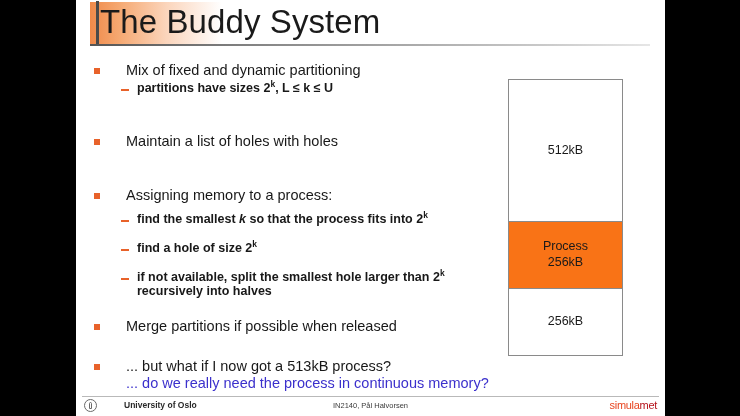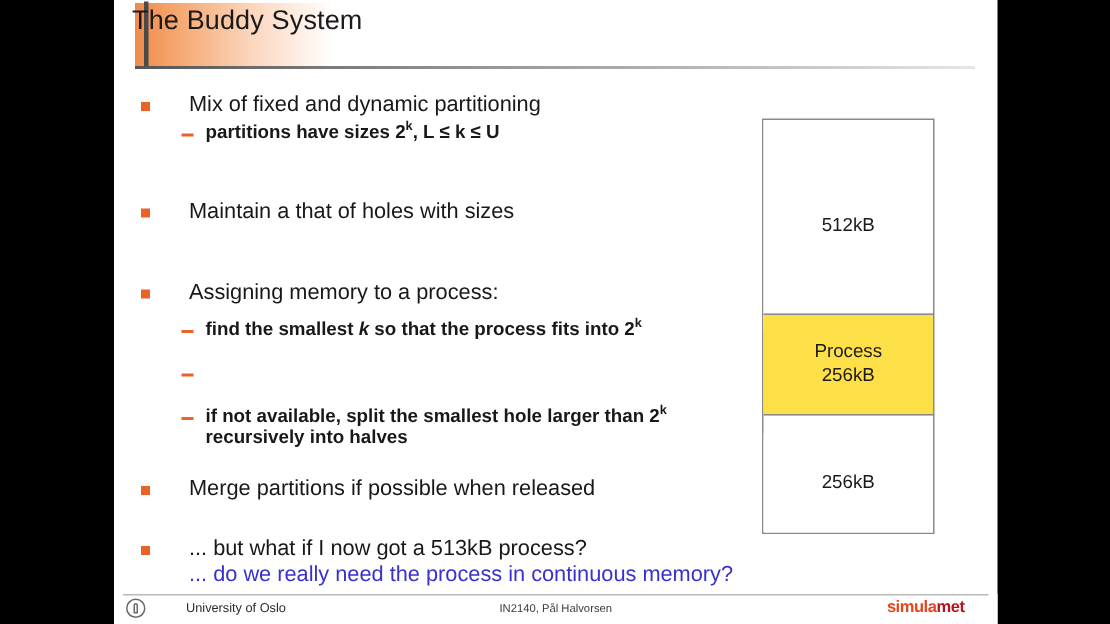--- a/index.html
+++ b/index.html
@@ -51,23 +51,23 @@
   .title-vbar {
     position: absolute;
     left: 20px;
     top: 1px;
     width: 3px;
     height: 44px;
     background: #4a4a4a;
   }
   .title-text {
     position: absolute;
-    left: 12px;
+    left: 24px;
     top: 3px;
-    font-size: 18px;
+    font-size: 33px;
     color: #1a1a1a;
     letter-spacing: 0.1px;
     white-space: nowrap;
   }
   .title-rule {
     position: absolute;
     left: 14px;
     top: 44px;
     width: 560px;
     height: 2px;
@@ -139,21 +139,21 @@
     box-sizing: border-box;
     display: flex;
     align-items: center;
     justify-content: center;
     text-align: center;
     font-size: 12.5px;
     color: #1a1a1a;
     line-height: 1.25;
   }
   #mem-free-top   { top: 0px;   height: 141px; background: #ffffff; }
-  #mem-process    { top: 129px; height: 68px;  background: #fde047;
+  #mem-process    { top: 141px; height: 68px;  background: #f97316;
                     border-top: 1px solid #8a8a8a; border-bottom: 1px solid #8a8a8a; }
   #mem-free-bot   { top: 209px; height: 66px;  background: #ffffff; }
 
   
   #footer {
     position: absolute;
     left: 0;
     top: 396px;
     width: 589px;
     height: 20px;
@@ -186,40 +186,40 @@
     height: 7px;
     border: 1px solid #6a6a6a;
     border-radius: 2px 2px 0 0;
     box-sizing: border-box;
   }
   .uio-name {
     position: absolute;
     left: 26px;
     top: 4px;
     font-size: 8.5px;
-    font-weight: normal;
+    font-weight: bold;
     color: #2a2a2a;
     white-space: nowrap;
     padding-left: 22px;
   }
   .foot-center {
     position: absolute;
     left: 0;
     top: 5px;
     width: 589px;
     text-align: center;
     font-size: 7.5px;
     color: #3a3a3a;
   }
   .foot-logo {
     position: absolute;
-    right: 22px;
+    right: 8px;
     top: 3px;
     font-size: 11px;
-    font-weight: bold;
+    font-weight: normal;
     letter-spacing: -0.3px;
     white-space: nowrap;
   }
   .foot-logo .s1 { color: #e8451f; }
   .foot-logo .s2 { color: #b5121b; }
 </style>
 </head>
 <body>
 
 <div id="viewer">
@@ -239,33 +239,34 @@
         <span class="sq"></span>
         <span class="tx">Mix of fixed and dynamic partitioning</span>
       </div>
       <div class="l2" style="top:81px">
         <span class="dash"></span>
         <span class="tx">partitions have sizes 2<sup>k</sup>, L ≤ k ≤ U</span>
       </div>
 
       <div class="l1" style="top:133px">
         <span class="sq"></span>
-        <span class="tx">Maintain a that of holes with sizes</span>
+        <span class="tx">Maintain a list of holes with holes</span>
       </div>
 
       <div class="l1" style="top:187px">
         <span class="sq"></span>
         <span class="tx">Assigning memory to a process:</span>
       </div>
       <div class="l2" style="top:212px">
         <span class="dash"></span>
         <span class="tx">find the smallest <span class="it">k</span> so that the process fits into 2<sup>k</sup></span>
       </div>
       <div class="l2" style="top:241px">
         <span class="dash"></span>
+        <span class="tx">find a hole of size 2<sup>k</sup></span>
       </div>
       <div class="l2" style="top:270px">
         <span class="dash"></span>
         <span class="tx2">if not available, split the smallest hole larger than 2<sup>k</sup><br>recursively into halves</span>
       </div>
 
       <div class="l1" style="top:318px">
         <span class="sq"></span>
         <span class="tx">Merge partitions if possible when released</span>
       </div>

